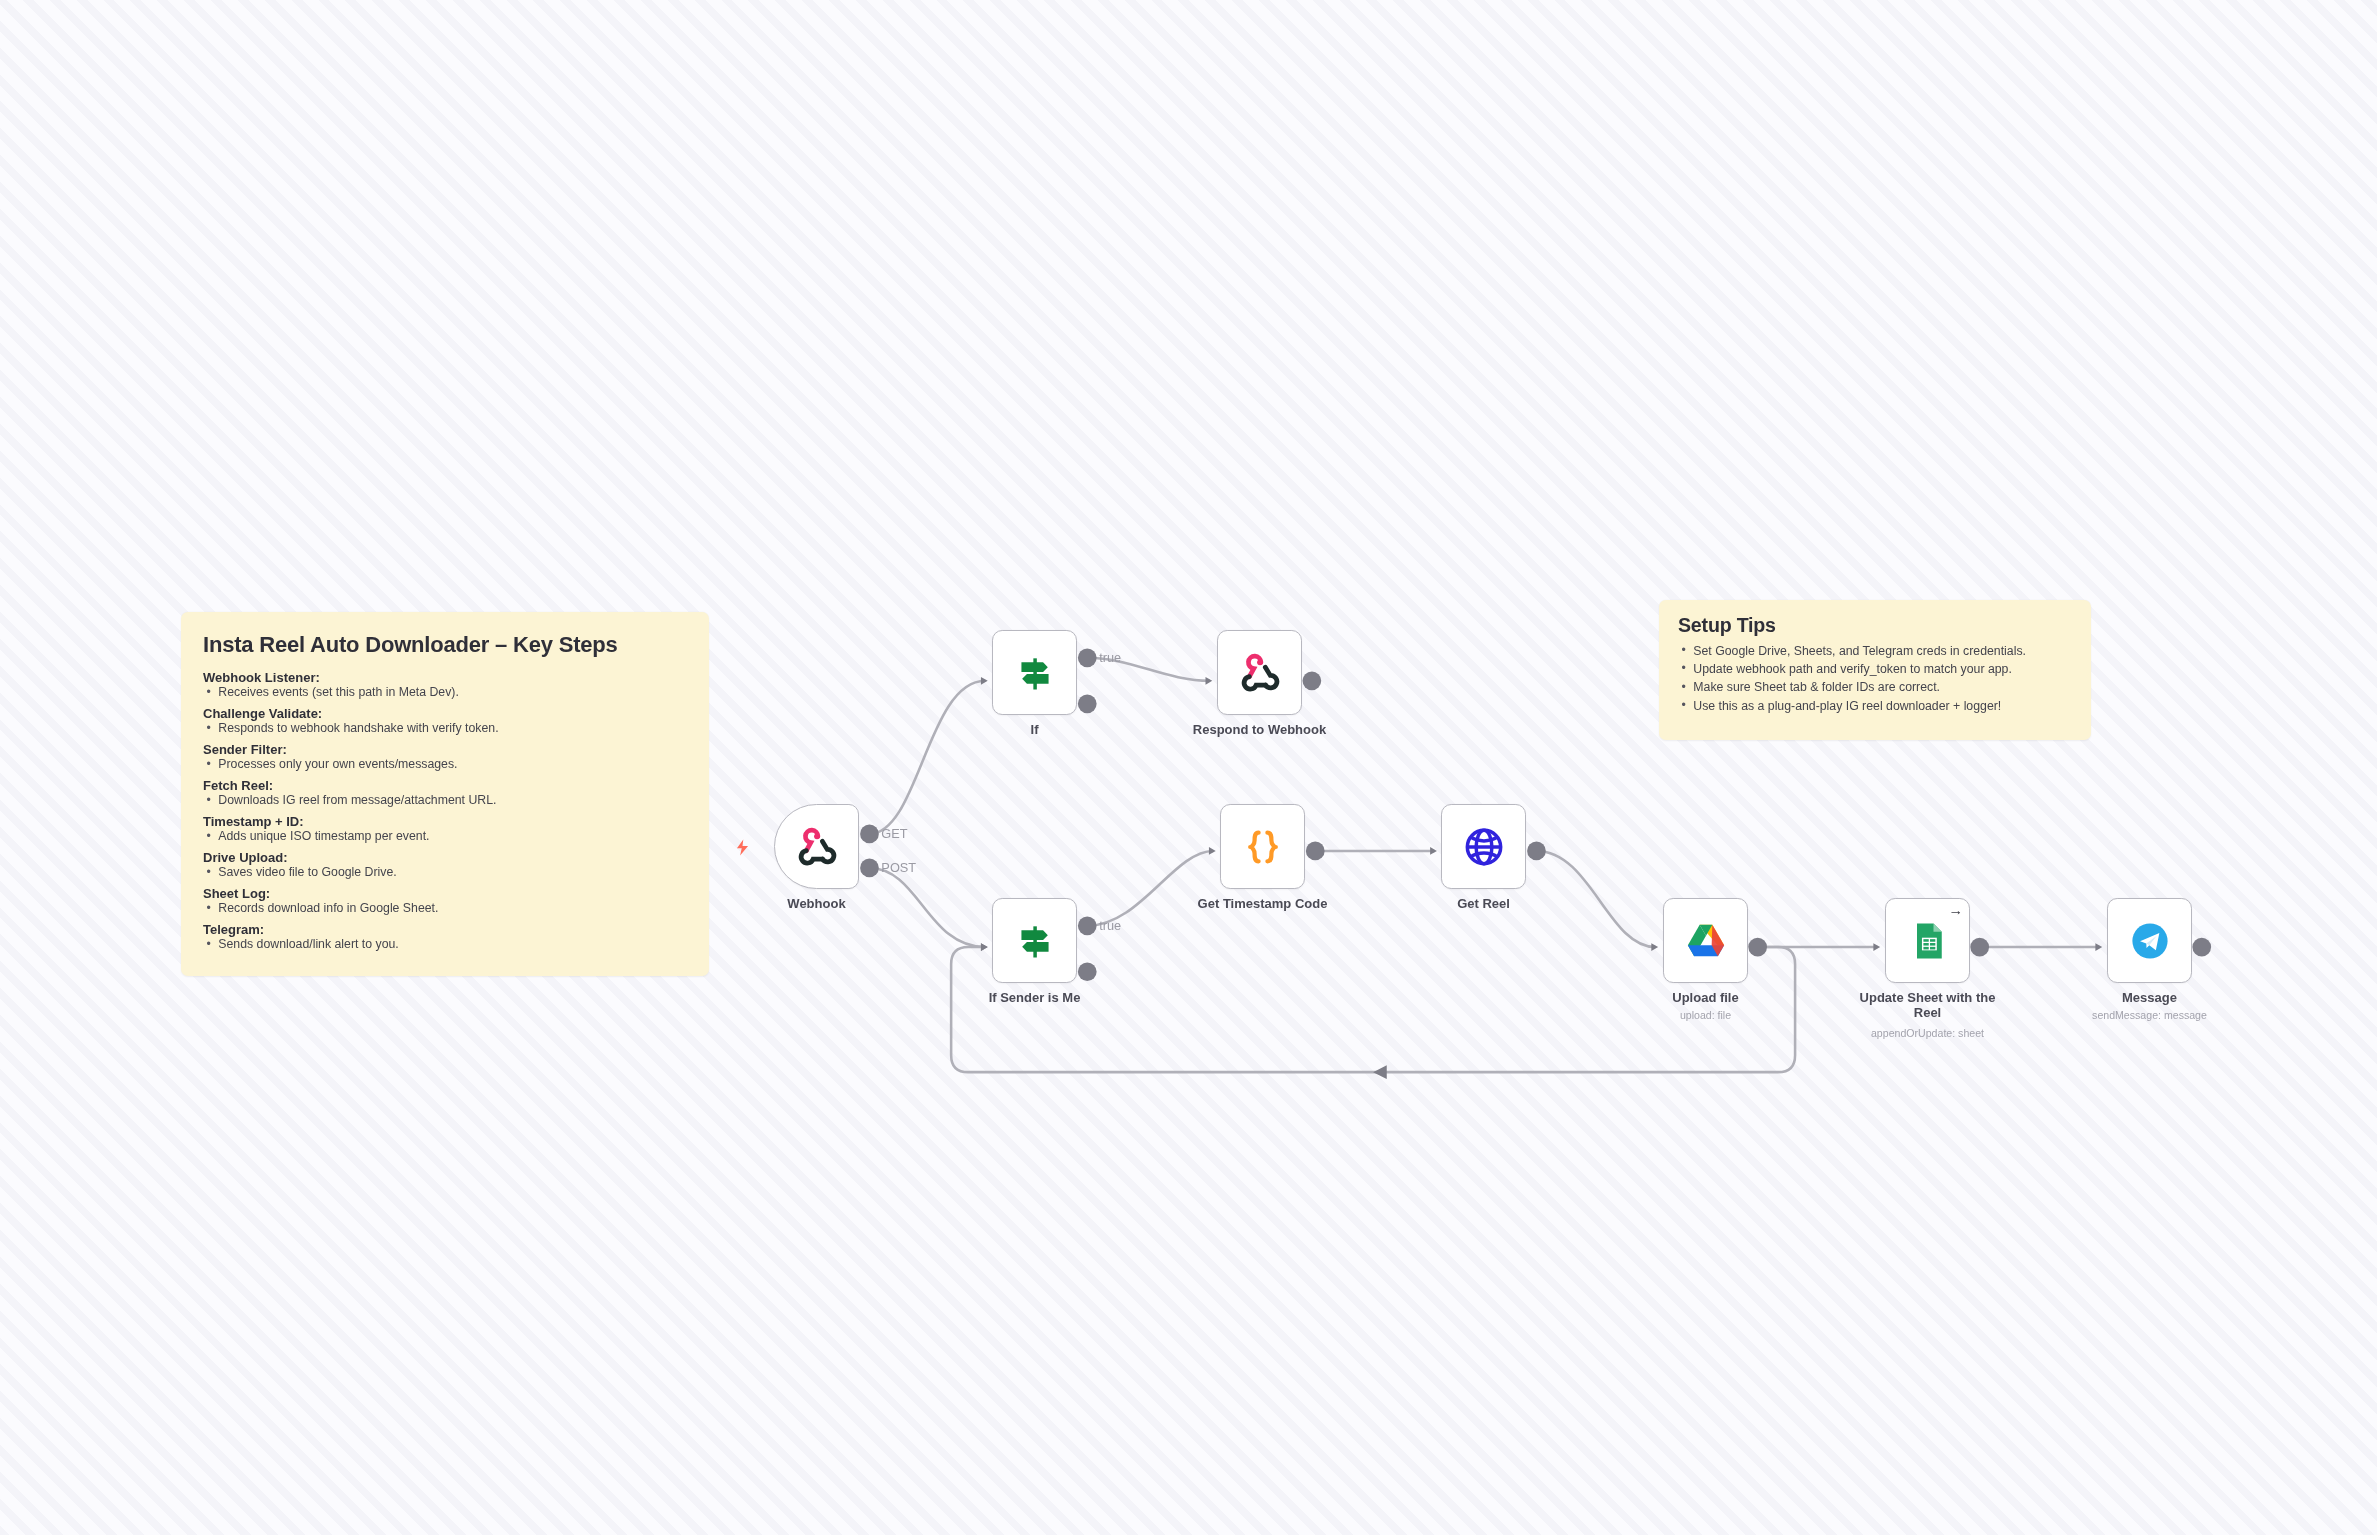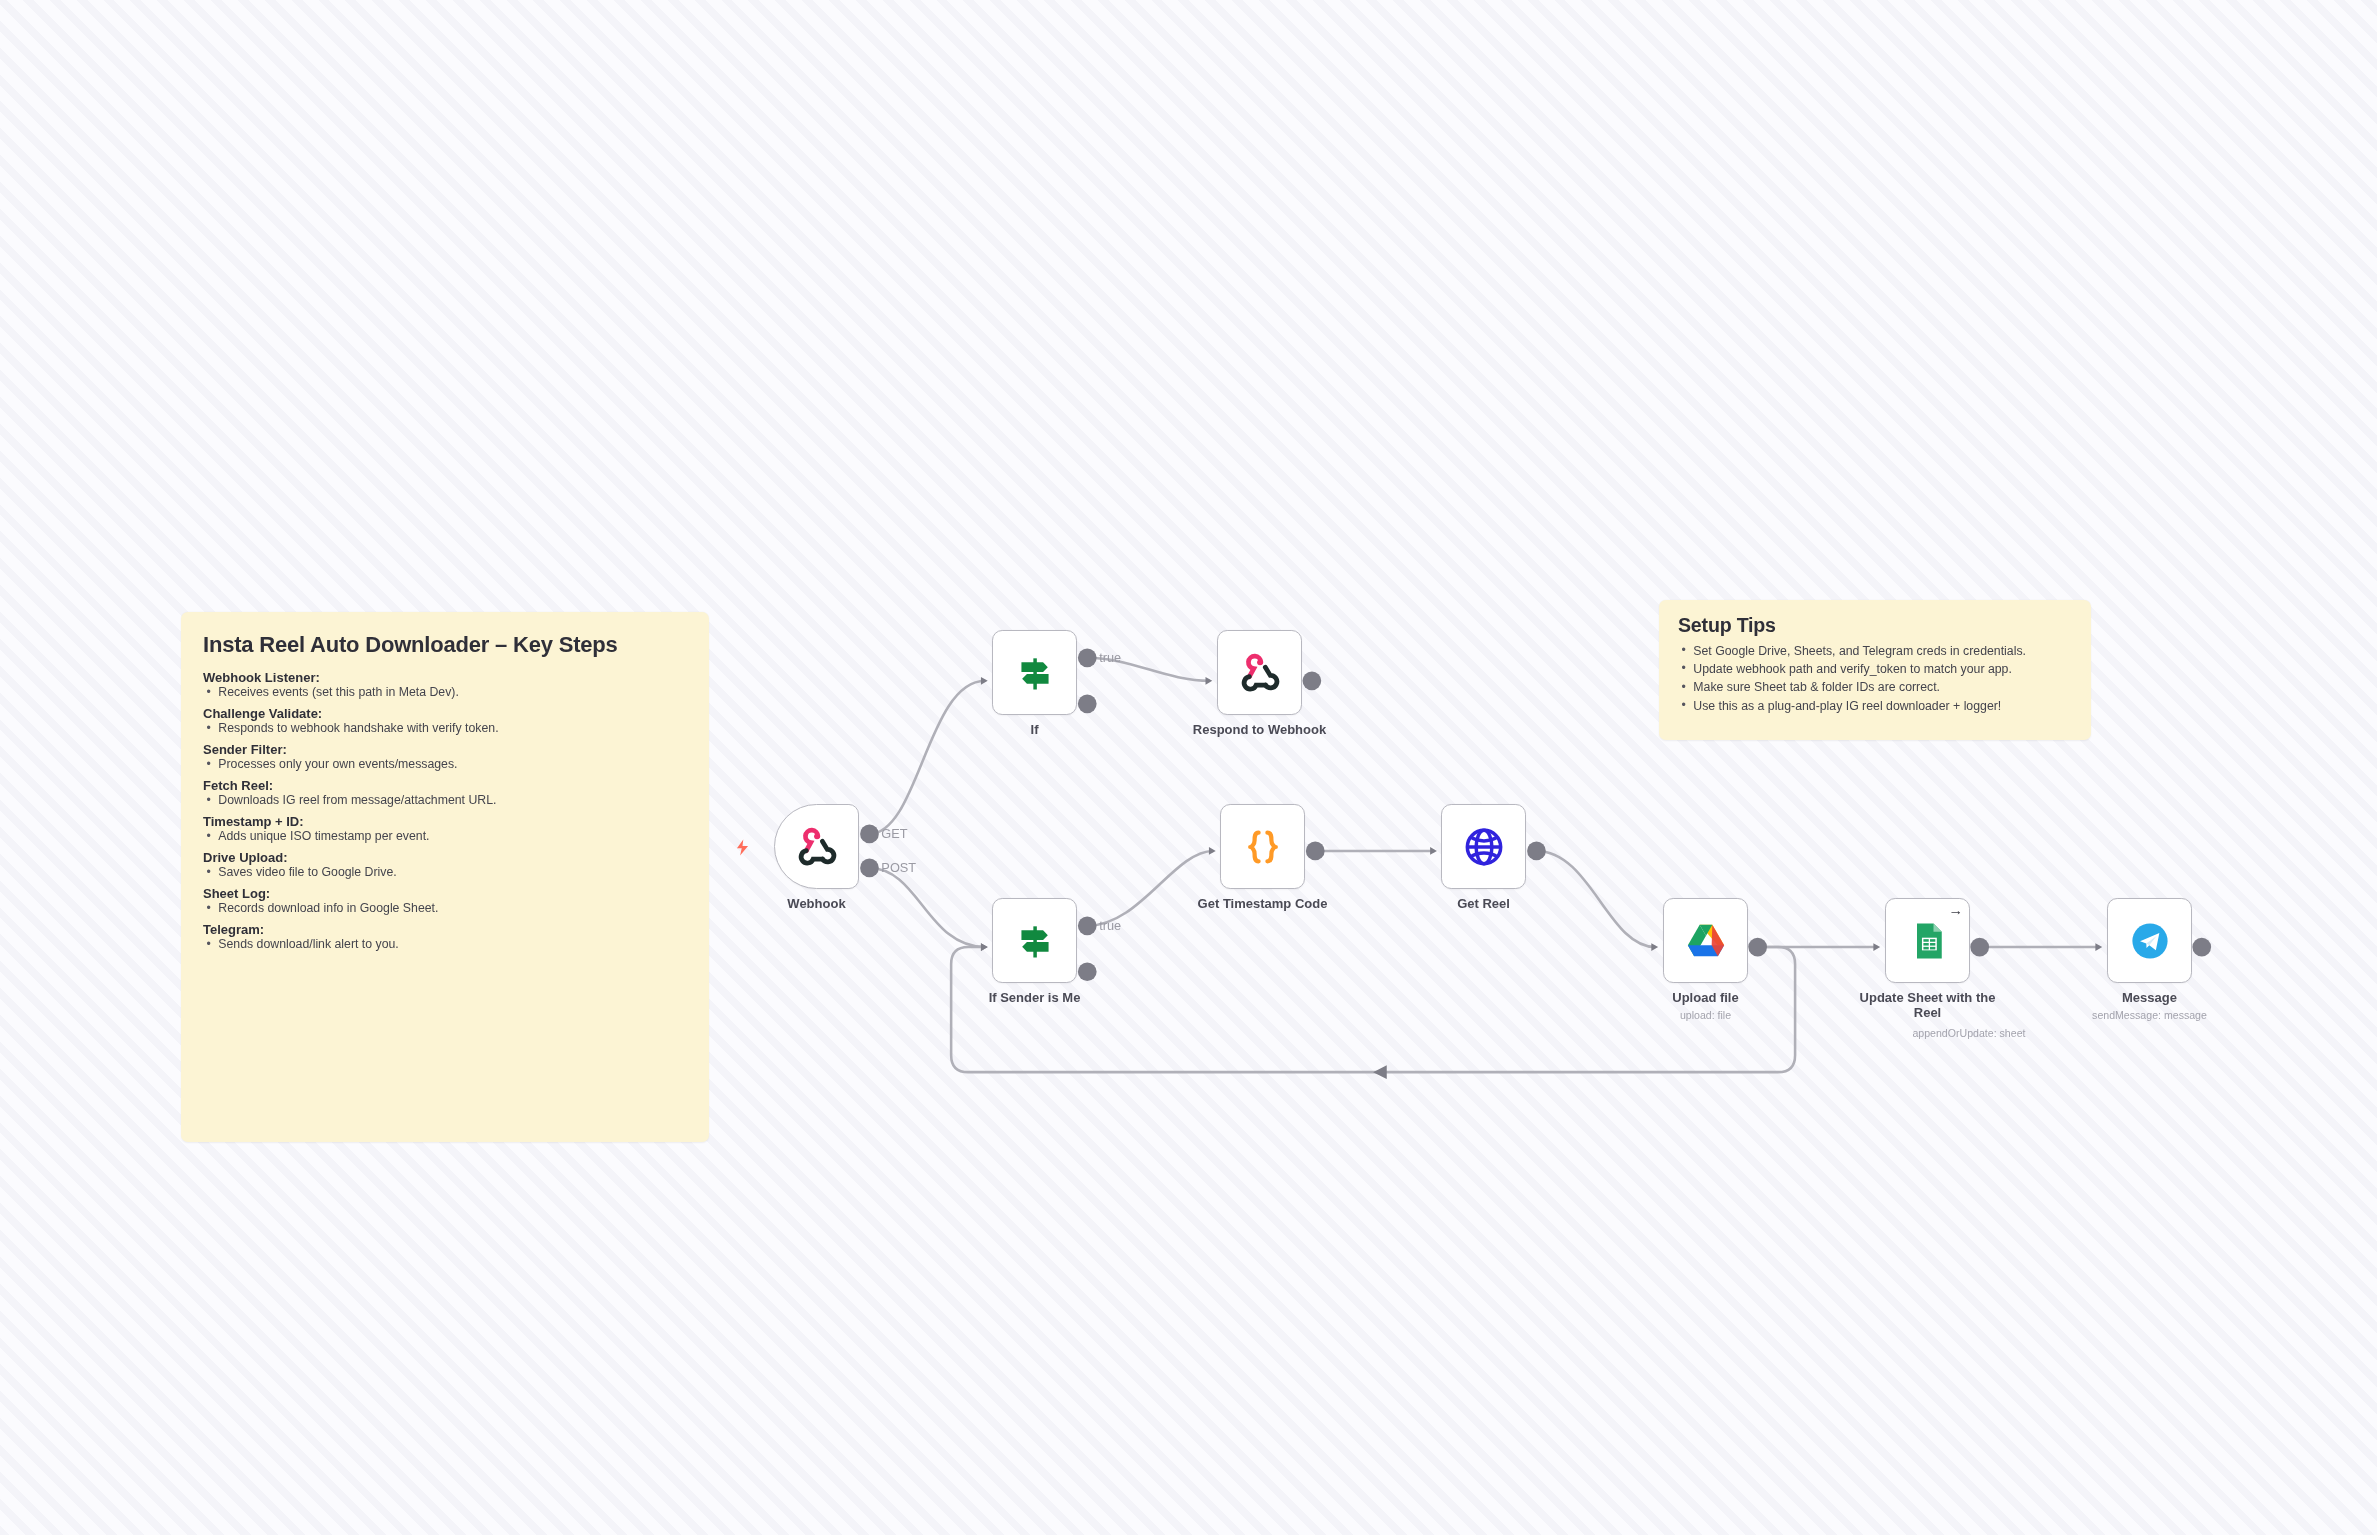--- a/index.html
+++ b/index.html
@@ -52,21 +52,21 @@
     color: #55555f;
   }
   .sticky .hdr {
     font-weight: 700;
     color: #2f2f38;
   }
 
   
   #note-key-steps {
     left: 181px;  top: 612px;
-    width: 528px; height: 530px;
+    width: 528px; height: 364px;
     padding: 20.4px 22px 17px 22px;
   }
   #note-key-steps .sticky-title { font-size: 22px; margin-bottom: 12px; }
   #note-key-steps .hdr  { font-size: 13px; margin-top: 7px; }
   #note-key-steps li.bullet { font-size: 12.3px; margin-top: 0; color: #44444d; }
 
   
   #note-setup-tips {
     left: 1659px; top: 600px;
     width: 432px;  height: 140px;
@@ -131,21 +131,21 @@
     position: absolute;
     left: 50%;
     transform: translateX(-50%);
     width: 196px;
     text-align: center;
     font-size: 10.6px;
     color: #a3a3ad;
     white-space: nowrap;
   }
   .node-sub.one-line { top: 111px; }
-  .node-sub.two-line { top: 129px; text-align: right; }
+  .node-sub.two-line { top: 129px; }
 
   .node-badge {
     position: absolute;
     top: 4.3px; right: 6px;
     font-size: 14.5px;
     color: #3c3c45;
     line-height: 1;
     font-weight: 700;
   }
 

